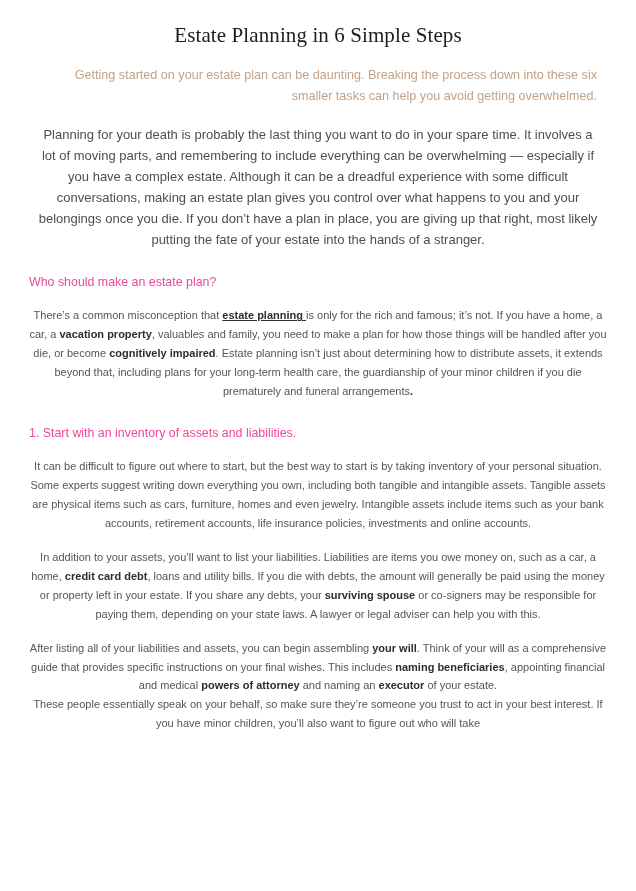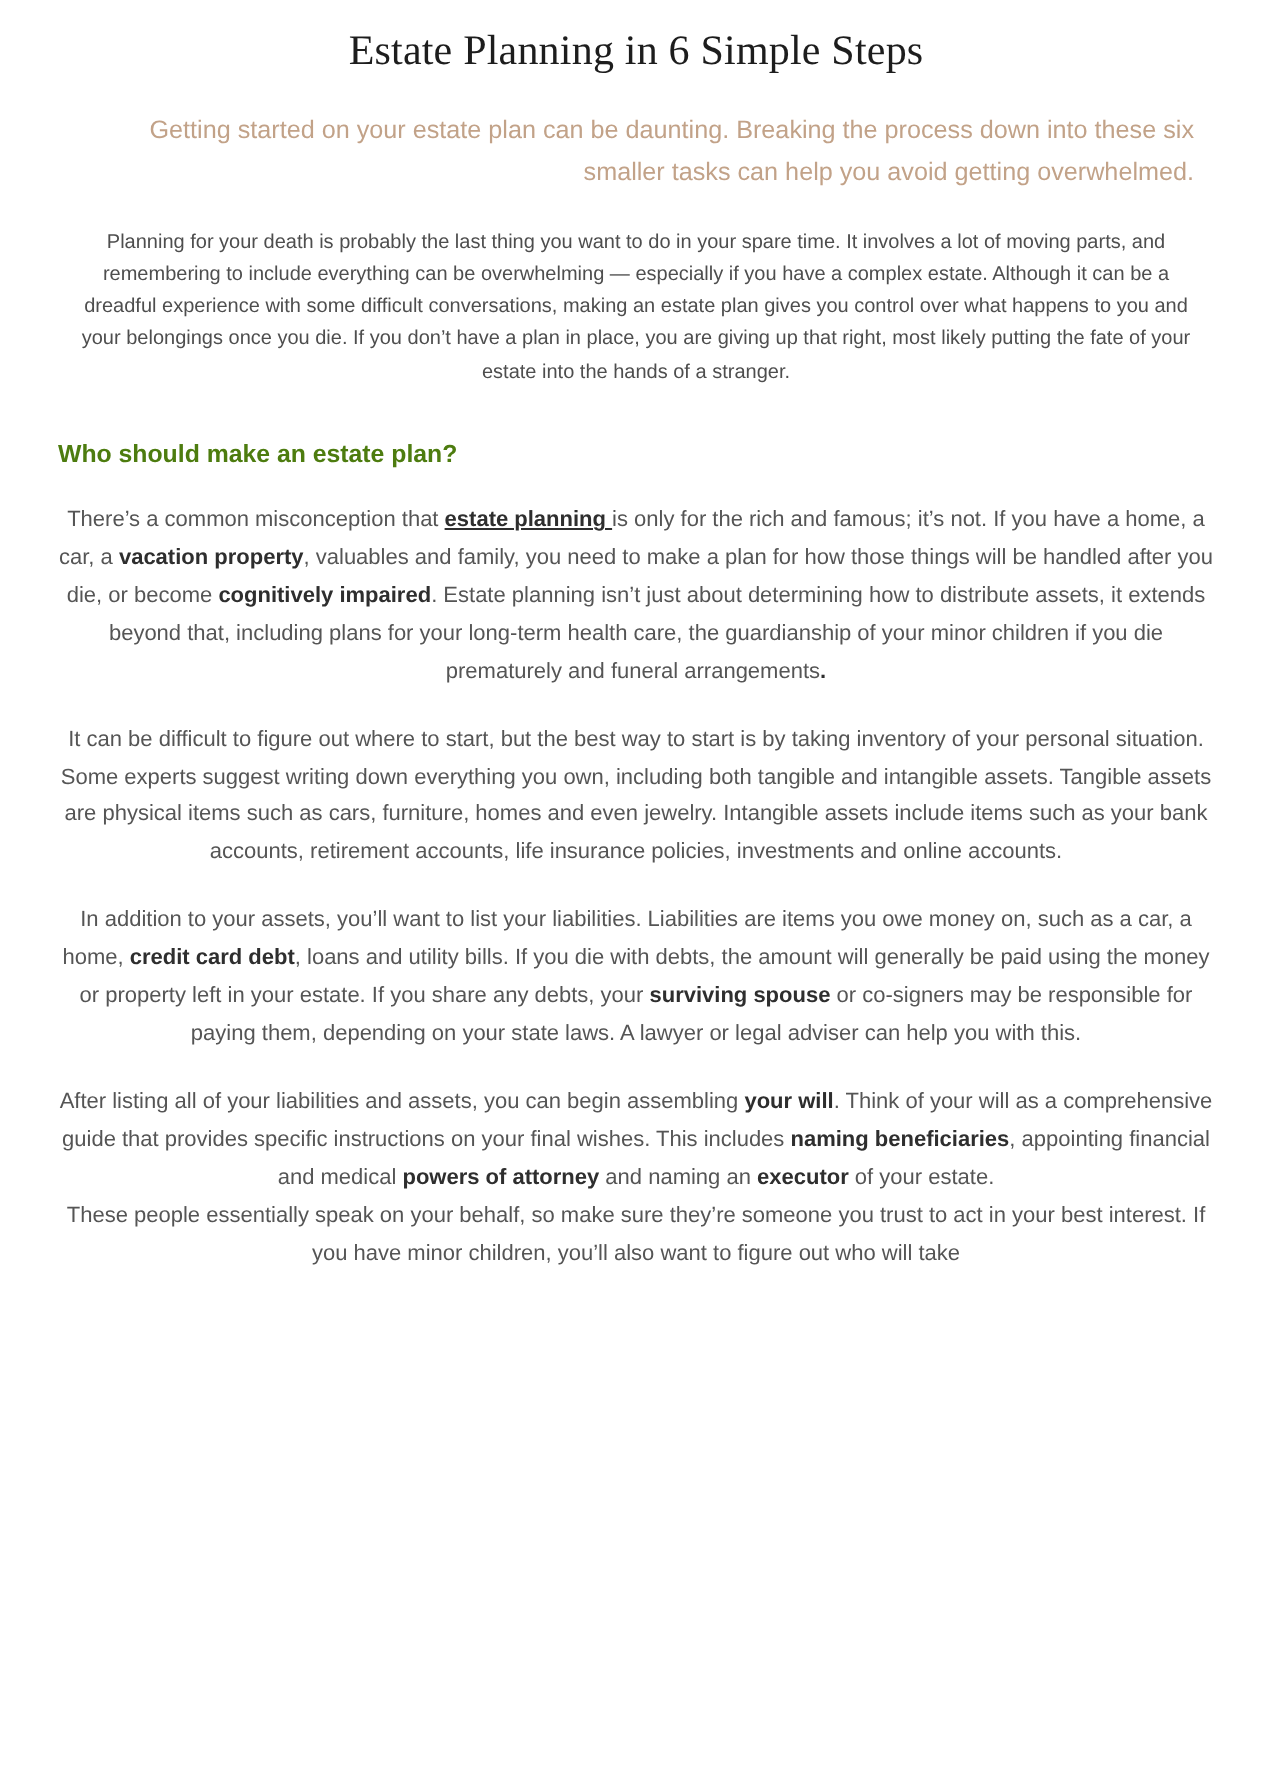--- a/index.html
+++ b/index.html
@@ -27,53 +27,53 @@
 
   
   .article-title {
     font-family: "Liberation Serif", "DejaVu Serif", serif;
     font-size: 21px;
     font-weight: 400;
     color: #1d1d1d;
     text-align: center;
     letter-spacing: 0.1px;
     margin: 0;
-    padding-top: 12px;
+    padding-top: 22px;
     line-height: 1.3;
   }
 
   
   .article-deck {
     font-size: 12.6px;
     color: #c2a288;
     text-align: right;
     line-height: 1.65;
     margin: 0;
     padding-top: 16px;
     padding-left: 10px;
     padding-right: 10px;
   }
 
   
   .intro-paragraph {
-    font-size: 10px;
+    font-size: 13px;
     color: #4e4e4e;
     text-align: center;
     line-height: 1.62;
     margin: 0;
     padding-top: 17px;
     padding-left: 8px;
     padding-right: 8px;
   }
 
   
   .section-heading {
     font-size: 12.4px;
-    font-weight: bold;
-    color: #4d7c0f;
+    font-weight: normal;
+    color: #ec4899;
     margin: 0;
     padding-top: 24px;
     line-height: 1.4;
   }
 
   
   .body-paragraph {
     font-size: 11px;
     color: #555555;
     line-height: 1.72;
@@ -107,20 +107,21 @@
     <p class="article-deck">Getting started on your estate plan can be daunting. Breaking the process down into these six smaller tasks can help you avoid getting overwhelmed.</p>
 
     <p class="intro-paragraph">Planning for your death is probably the last thing you want to do in your spare time. It involves a lot of moving parts, and remembering to include everything can be overwhelming — especially if you have a complex estate. Although it can be a dreadful experience with some difficult conversations, making an estate plan gives you control over what happens to you and your belongings once you die. If you don’t have a plan in place, you are giving up that right, most likely putting the fate of your estate into the hands of a stranger.</p>
 
     <div id="sections-root">
         <div>
           <h2 class="section-heading">Who should make an estate plan?</h2>
           <p class="body-paragraph"><span>There’s a common misconception that </span><a class="term-link" href="#">estate planning </a><span>is only for the rich and famous; it’s not. If you have a home, a car, a </span><strong>vacation property</strong><span>, valuables and family, you need to make a plan for how those things will be handled after you die, or become </span><strong>cognitively impaired</strong><span>. Estate planning isn’t just about determining how to distribute assets, it extends beyond that, including plans for your long-term health care, the guardianship of your minor children if you die prematurely and funeral arrangements</span><strong>.</strong></p>
         </div>
         <div>
+          <h2 class="section-heading">1. Start with an inventory of assets and liabilities.</h2>
           <p class="body-paragraph"><span>It can be difficult to figure out where to start, but the best way to start is by taking inventory of your personal situation. Some experts suggest writing down everything you own, including both tangible and intangible assets. Tangible assets are physical items such as cars, furniture, homes and even jewelry. Intangible assets include items such as your bank accounts, retirement accounts, life insurance policies, investments and online accounts.</span></p>
           <p class="body-paragraph"><span>In addition to your assets, you’ll want to list your liabilities. Liabilities are items you owe money on, such as a car, a home, </span><strong>credit card debt</strong><span>, loans and utility bills. If you die with debts, the amount will generally be paid using the money or property left in your estate. If you share any debts, your </span><strong>surviving spouse</strong><span> or co-signers may be responsible for paying them, depending on your state laws. A lawyer or legal adviser can help you with this.</span></p>
         </div>
         <div>
           <p class="body-paragraph"><span>After listing all of your liabilities and assets, you can begin assembling </span><strong>your will</strong><span>. Think of your will as a comprehensive guide that provides specific instructions on your final wishes. This includes </span><strong>naming beneficiaries</strong><span>, appointing financial and medical </span><strong>powers of attorney</strong><span> and naming an </span><strong>executor</strong><span> of your estate.</span></p>
           <p class="body-paragraph tight"><span>These people essentially speak on your behalf, so make sure they’re someone you trust to act in your best interest. If you have minor children, you’ll also want to figure out who will take </span></p>
         </div>
       </div>
 
   </div>

